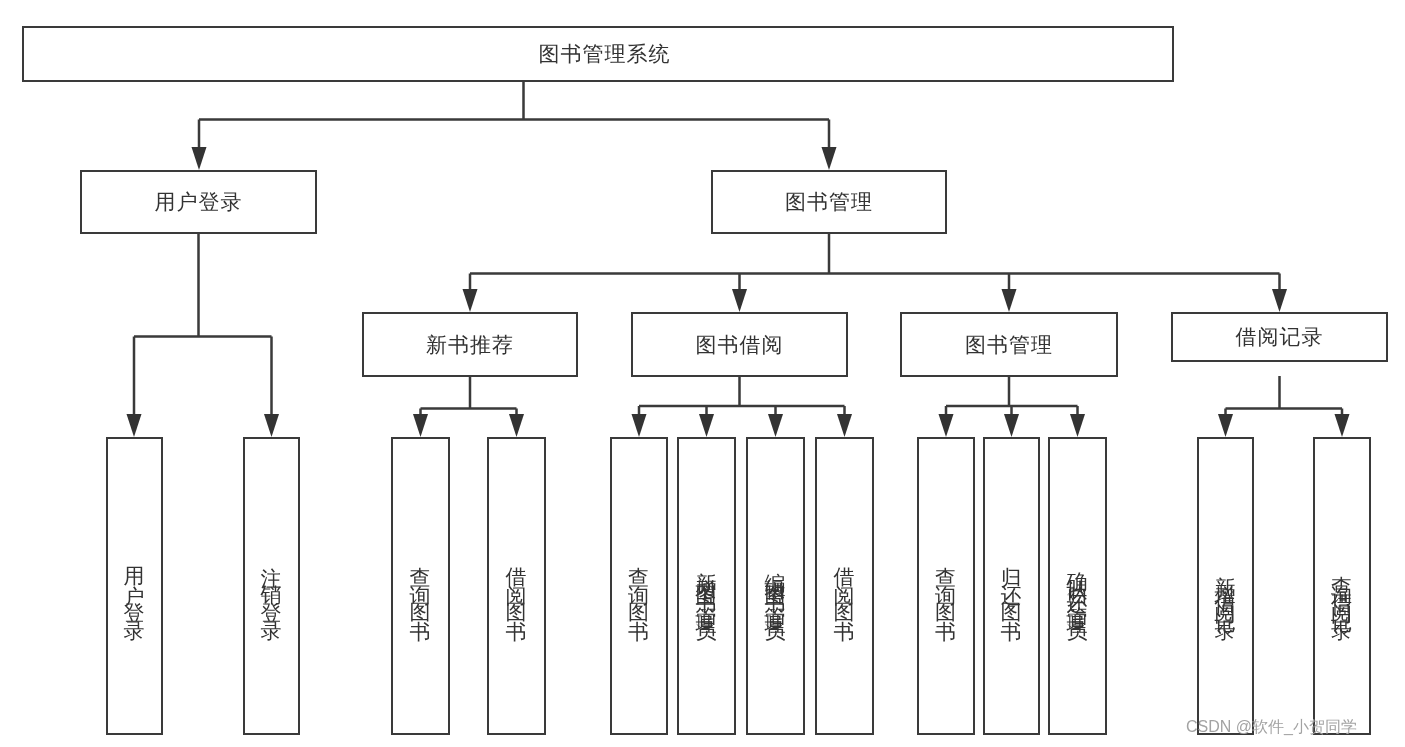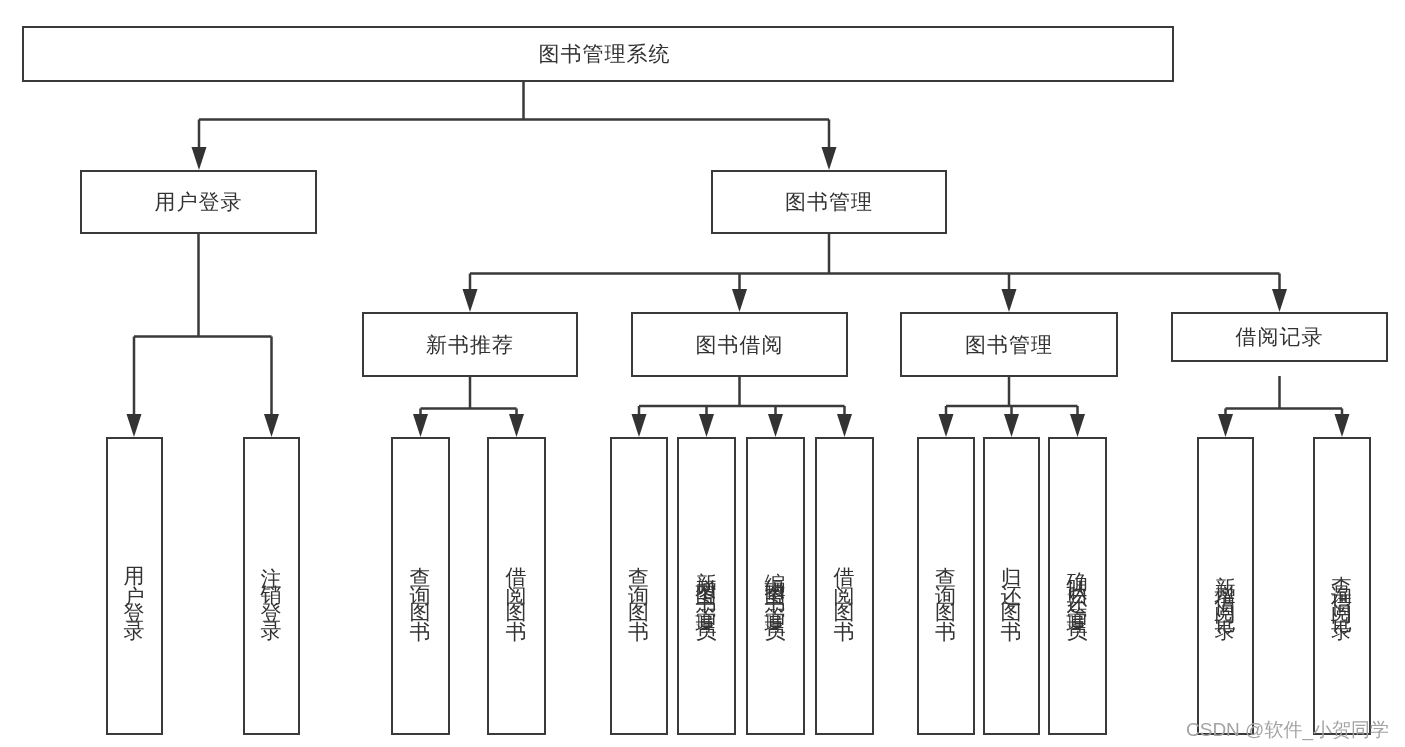--- a/index.html
+++ b/index.html
@@ -65,21 +65,21 @@
   #leaf-query-3        { left: 917px;  width: 58px; }
   #leaf-return         { left: 983px;  width: 57px; }
   #leaf-confirm-return { left: 1048px; width: 59px; }
   #leaf-add-record     { left: 1197px; width: 57px; }
   #leaf-query-record   { left: 1313px; width: 58px; }
 
   #watermark {
     position: absolute;
     left: 1186px;
     top: 717px;
-    font-size: 19px;
+    font-size: 16px;
     color: #a3a3a3;
     white-space: nowrap;
     z-index: 5;
   }
 </style>
 </head>
 <body>
 
 <div id="canvas">
 

